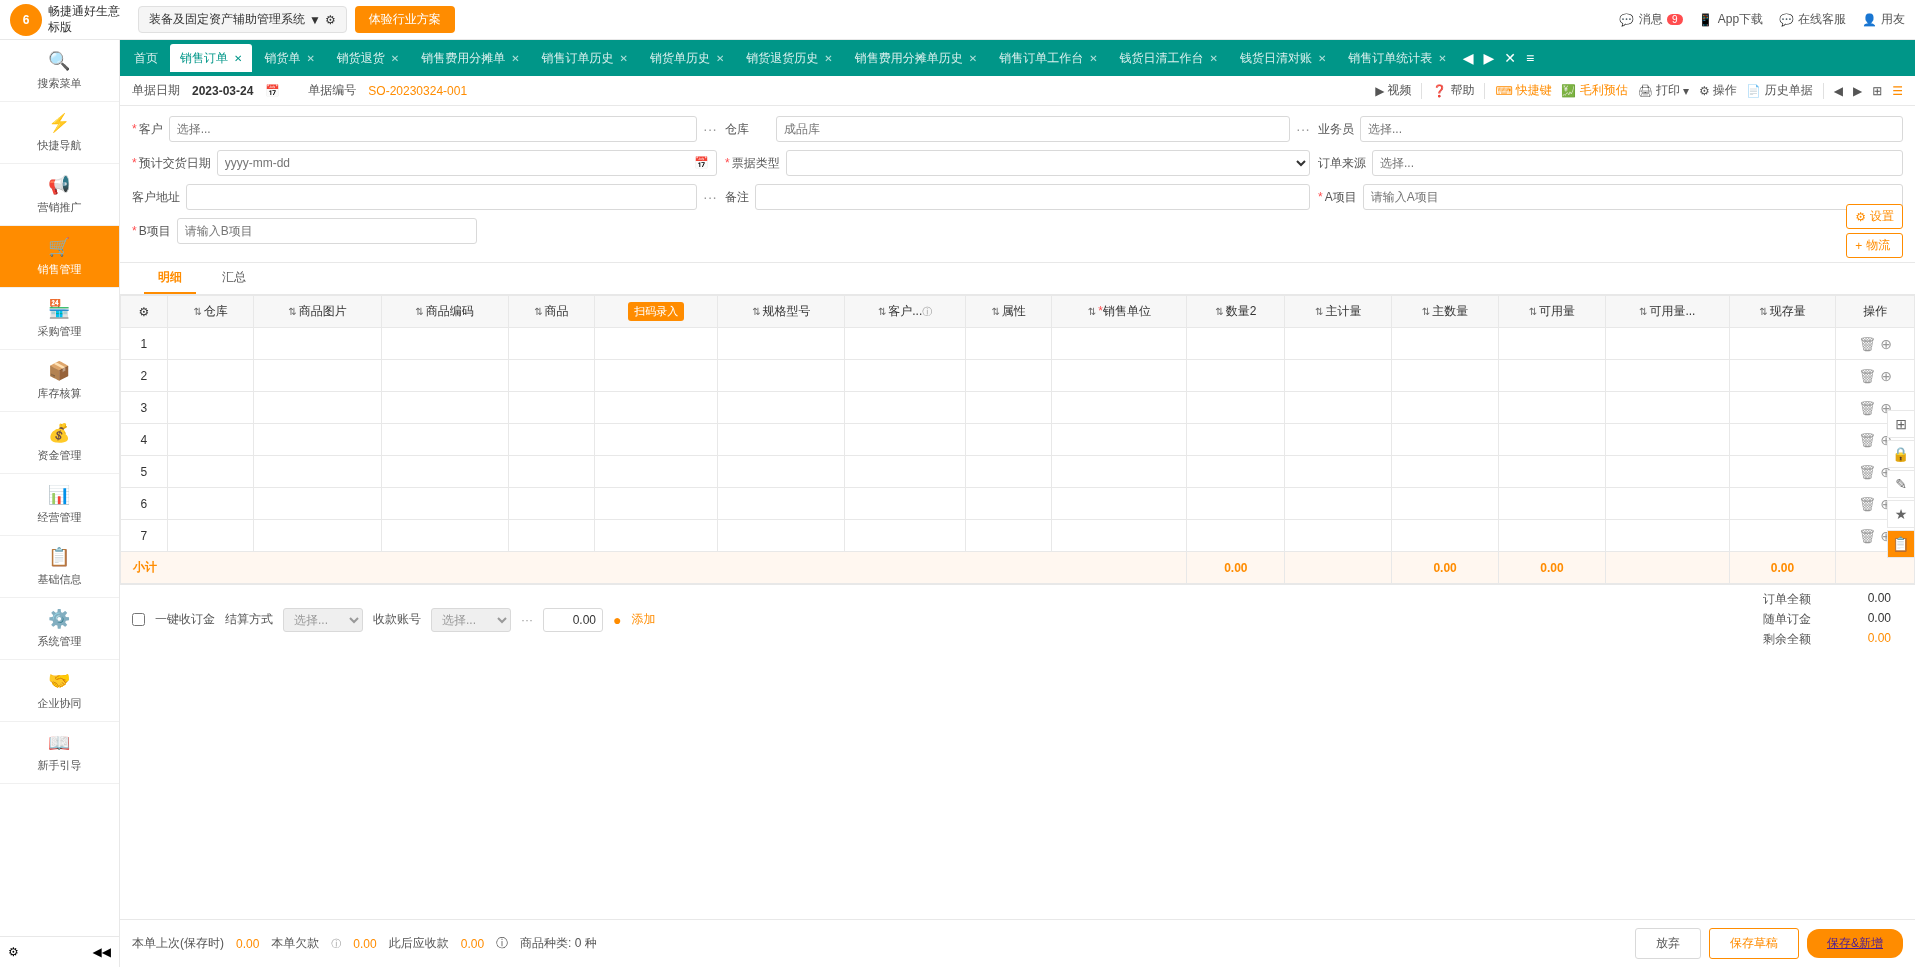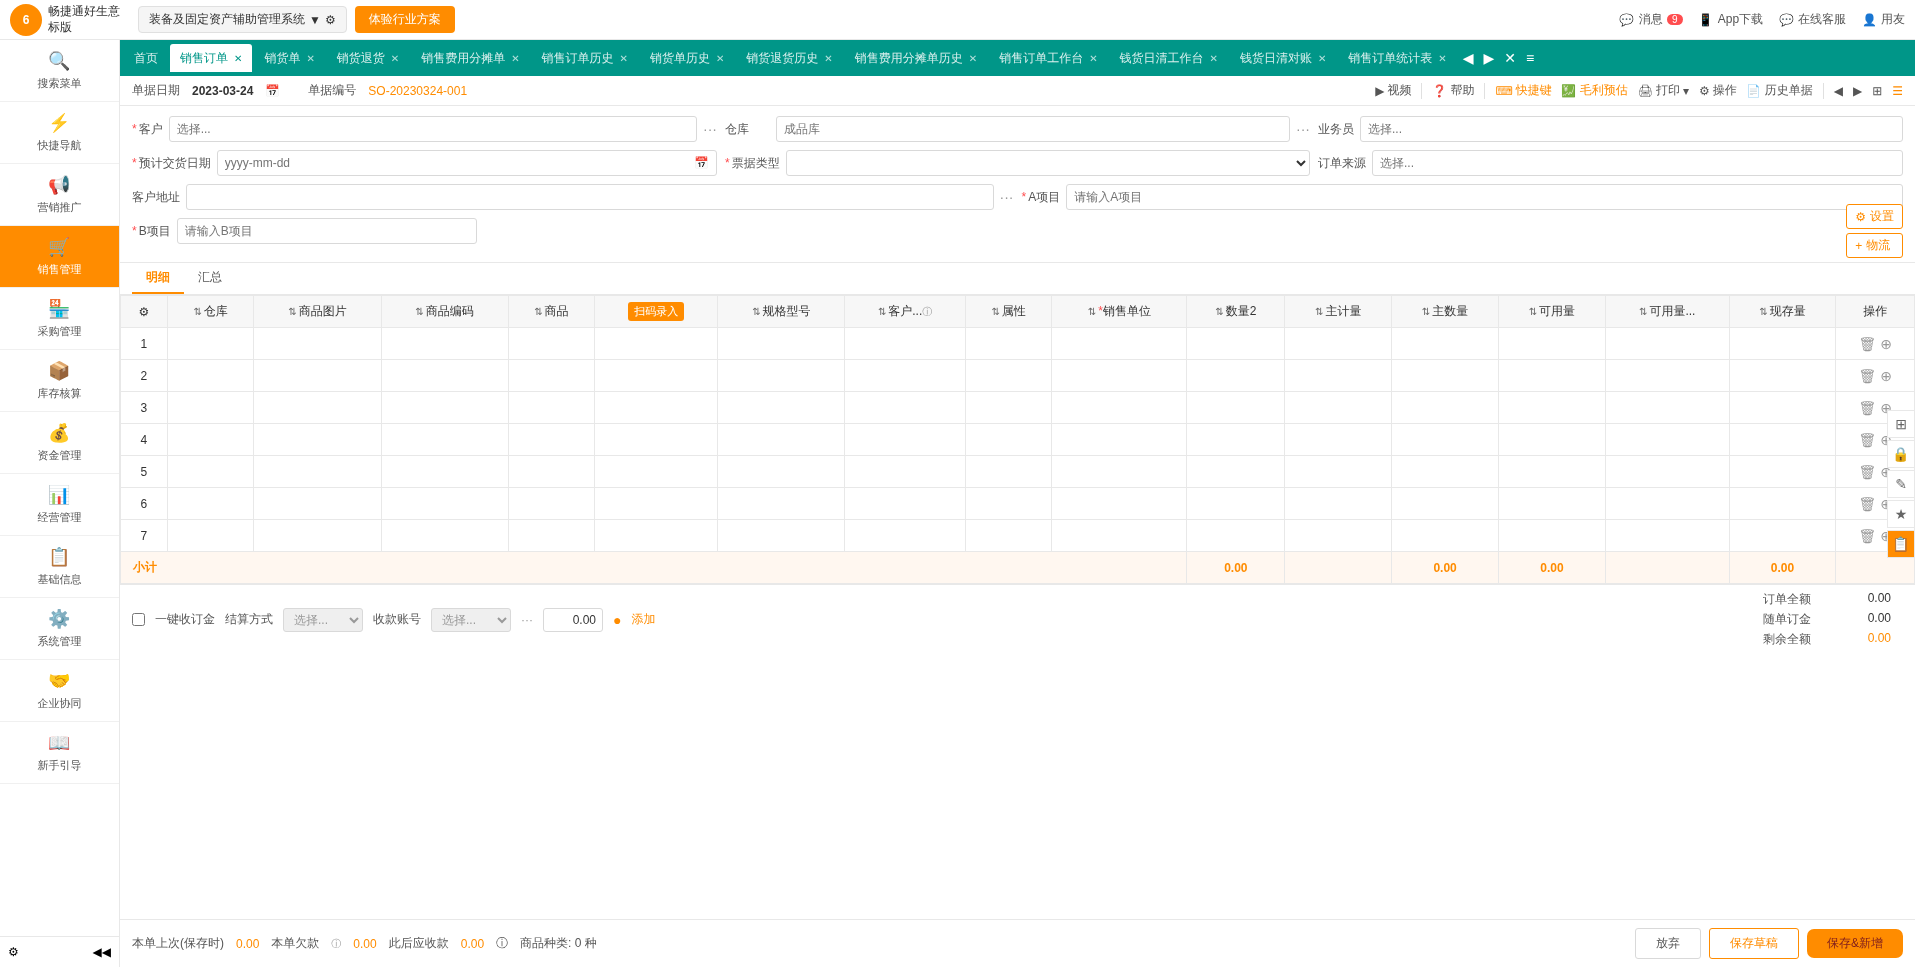--- a/index.html
+++ b/index.html
@@ -256,22 +256,22 @@
       outline: none;
       color: #999;
       font-size: 12px;
       flex: 1;
     }
     .date-icon { color: #999; font-size: 12px; cursor: pointer; }
     
     
     .content-tabs {
       display: flex;
-      gap: 0;
-      padding: 0 12px;
+      gap: 12px;
+      padding: 0 24px;
       border-bottom: 1px solid #e8e8e8;
       background: #fff;
     }
     .content-tab {
       padding: 6px 14px;
       cursor: pointer;
       color: #555;
       border-bottom: 2px solid transparent;
       font-size: 12px;
     }
@@ -352,26 +352,27 @@
       border: 1px solid #ff8c00;
       background: #fff;
       color: #ff8c00;
       padding: 6px 20px;
       border-radius: 3px;
       cursor: pointer;
       font-size: 12px;
     }
     .btn-save-new {
       background: #ff8c00;
-      color: #7f1d1d;
+      color: #4c1d95;
       border: none;
       padding: 6px 20px;
-      border-radius: 7px;
-      cursor: pointer;
-      font-size: 12px;
+      border-radius: 12px;
+      cursor: pointer;
+      font-size: 12px;
+      text-decoration: underline;
     }
     
     
     .right-tools {
       position: fixed;
       right: 0;
       top: 50%;
       transform: translateY(-50%);
       display: flex;
       flex-direction: column;
@@ -718,20 +719,24 @@
             <span class="form-label">订单来源</span>
             <input class="form-input" type="text" placeholder="选择..." style="">
           </div>
         </div>
 
         <div class="form-row">
           <div class="form-group">
             <span class="form-label">客户地址</span>
             <input class="form-input" type="text" style="flex: 2 1 0%;">
             <span class="more-btn">···</span>
+          </div>
+          <div class="form-group">
+            <span class="form-label">备注</span>
+            <input class="form-input" type="text" style="flex: 2 1 0%;">
           </div>
           <div class="form-group">
             <span class="form-label required">A项目</span>
             <input class="form-input" type="text" style="flex: 2 1 0%;" placeholder="请输入A项目">
           </div>
         </div>
 
         <div class="form-row">
           <div class="form-group">
             <span class="form-label required">B项目</span>

